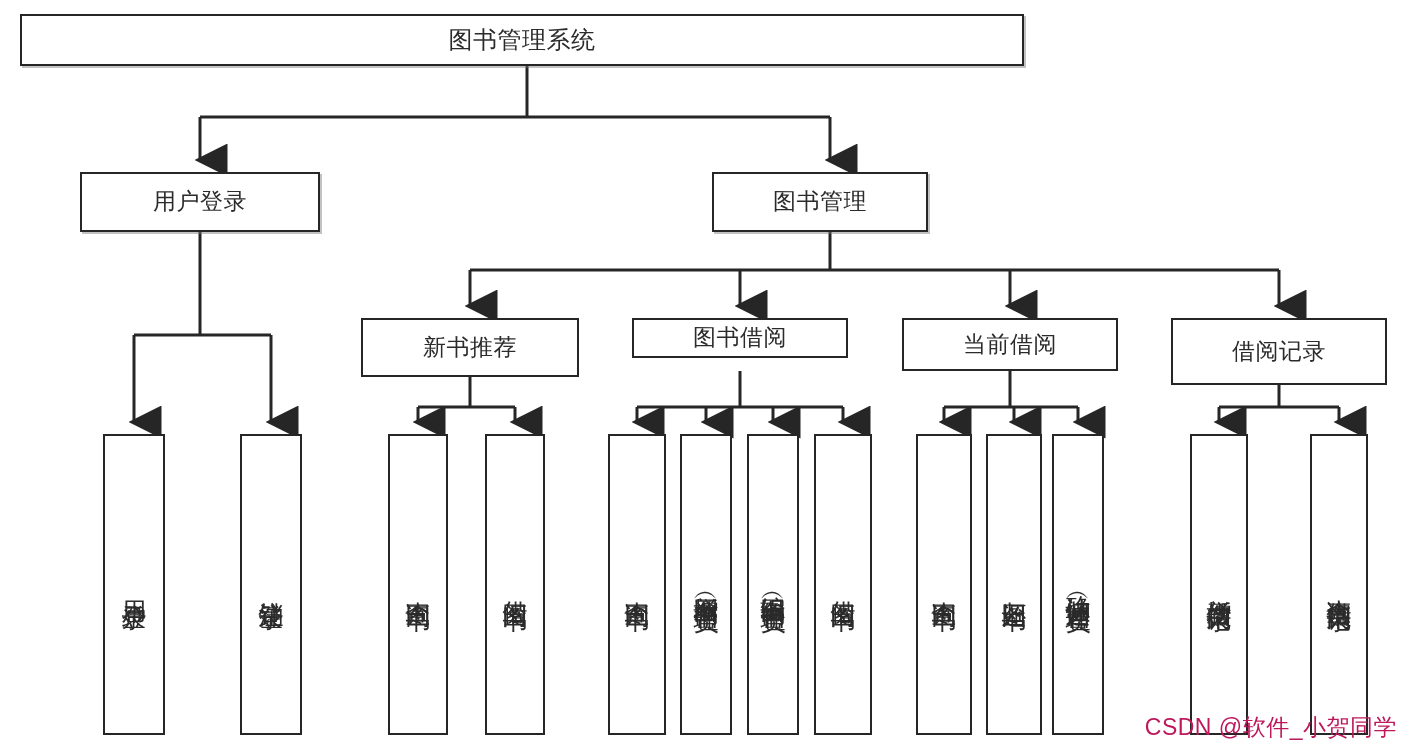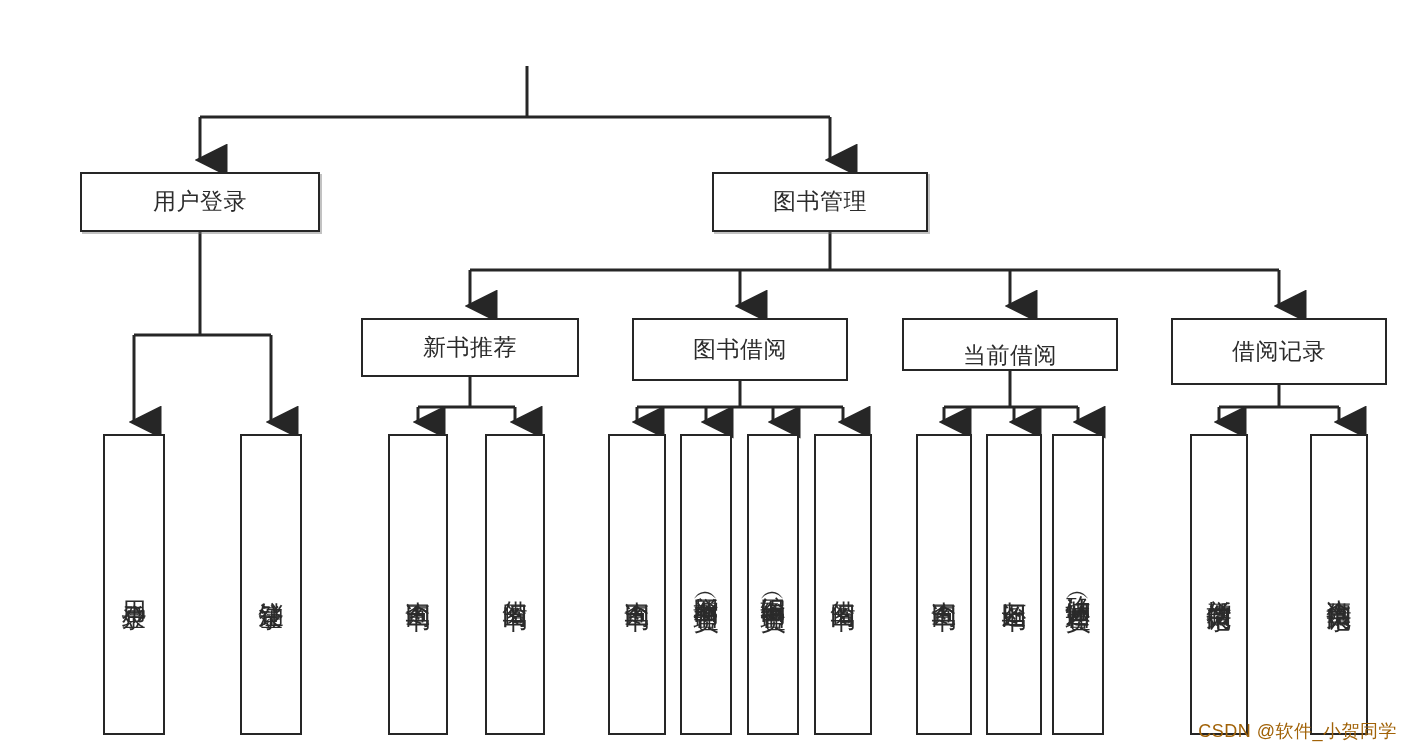--- a/index.html
+++ b/index.html
@@ -61,22 +61,22 @@
     text-orientation: upright;
     font-size: 25px;
     line-height: 1.0;
     letter-spacing: 2px;
     white-space: nowrap;
   }
   #watermark {
     position: absolute;
     right: 8px;
     bottom: 4px;
-    font-size: 18px;
-    color: #a16207;
+    font-size: 23px;
+    color: #be185d;
     white-space: nowrap;
     letter-spacing: 0.5px;
   }
 </style>
 </head>
 <body>
 
 <div id="canvas">
 
   <svg id="wires" viewBox="0 0 1405 747" xmlns="http://www.w3.org/2000/svg">
@@ -125,35 +125,38 @@
       <path d="M 1014 407 L 1014 422" marker-end="url(#arrow)"></path>
       <path d="M 1078 407 L 1078 422" marker-end="url(#arrow)"></path>
 
       <path d="M 1279 371 L 1279 407"></path>
       <path d="M 1219 407 L 1339 407"></path>
       <path d="M 1219 407 L 1219 422" marker-end="url(#arrow)"></path>
       <path d="M 1339 407 L 1339 422" marker-end="url(#arrow)"></path>
     </g>
   </svg>
 
+  <div class="node horiz root shadowed" id="n-root" style="left: 20px; top: 14px; width: 1004px; height: 52px;">
+    <span class="label">图书管理系统</span>
+  </div>
 
   <div class="node horiz shadowed" id="n-l2-0" style="left: 80px; top: 172px; width: 240px; height: 60px;">
     <span class="label">用户登录</span>
   </div>
   <div class="node horiz shadowed" id="n-l2-1" style="left: 712px; top: 172px; width: 216px; height: 60px;">
     <span class="label">图书管理</span>
   </div>
 
   <div class="node horiz" id="n-l3-0" style="left: 361px; top: 318px; width: 218px; height: 59px;">
     <span class="label">新书推荐</span>
   </div>
-  <div class="node horiz" id="n-l3-1" style="left: 632px; top: 318px; width: 216px; height: 63px;">
+  <div class="node horiz" id="n-l3-1" style="left: 632px; top: 318px; width: 216px; height: 40px;">
     <span class="label">图书借阅</span>
   </div>
-  <div class="node horiz" id="n-l3-2" style="left: 902px; top: 318px; width: 216px; height: 53px; align-items: flex-end;">
+  <div class="node horiz" id="n-l3-2" style="left: 902px; top: 318px; width: 216px; height: 53px;">
     <span class="label">当前借阅</span>
   </div>
   <div class="node horiz" id="n-l3-3" style="left: 1171px; top: 318px; width: 216px; height: 67px;">
     <span class="label">借阅记录</span>
   </div>
 
   <div class="node vert" id="n-leaf-0" style="left: 103px; top: 434px; width: 62px; height: 301px;">
     <span class="label">用户登录</span>
   </div>
   <div class="node vert" id="n-leaf-1" style="left: 240px; top: 434px; width: 62px; height: 301px;">

